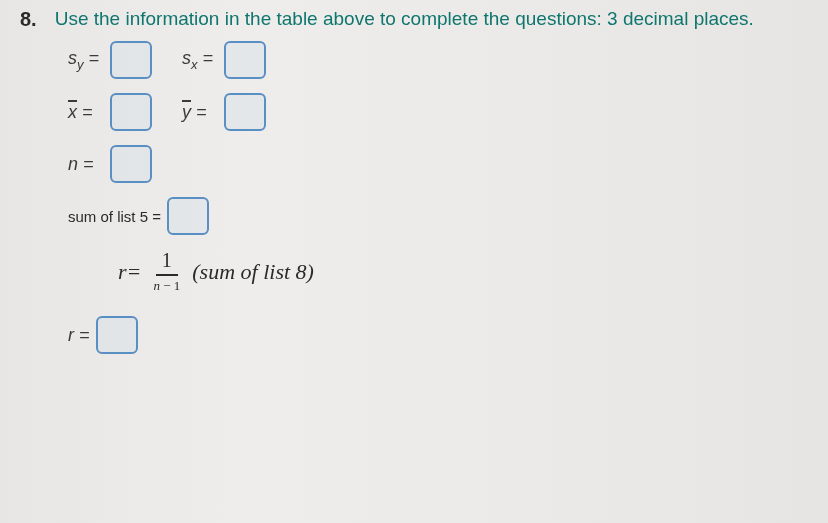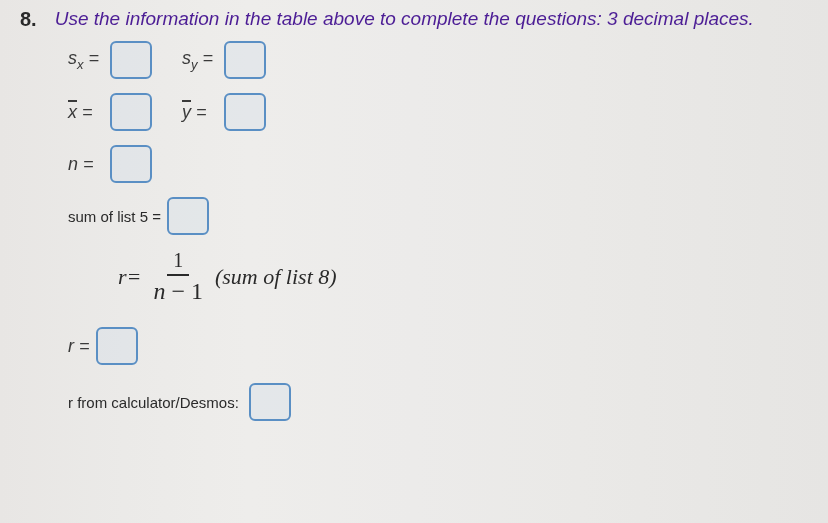--- a/index.html
+++ b/index.html
@@ -21,22 +21,21 @@
       align-items: flex-start;
     }
     .qnum {
       font-weight: bold;
       font-size: 20px;
       margin-right: 18px;
       margin-top: 0;
     }
     .instruction {
       font-size: 19px;
-      color: #4c1d95;
-      font-style: italic;
+      color: #0f766e;
     }
     .content {
       margin-left: 48px;
       margin-top: 10px;
     }
     .row {
       display: flex;
       align-items: center;
       margin-bottom: 14px;
       gap: 30px;
@@ -94,21 +93,21 @@
       margin: 0 6px;
       font-style: normal;
     }
     .frac-num {
       padding: 0 6px 2px 6px;
       border-bottom: 2px solid #2a2a2a;
       font-size: 20px;
     }
     .frac-den {
       padding: 2px 6px 0 6px;
-      font-size: 24px;
+      font-size: 13px;
       font-style: italic;
     }
     .formula-text {
       font-style: italic;
     }
     .r-result {
       display: flex;
       align-items: center;
       gap: 6px;
       margin-bottom: 18px;
@@ -128,25 +127,25 @@
 
 <div class="top-row">
   <div class="qnum">8.</div>
   <div class="instruction">Use the information in the table above to complete the questions: 3 decimal places.</div>
 </div>
 
 <div class="content">
 
   <div class="row">
     <div class="field-group">
-      <span class="label"><span>s</span><span class="sub">x</span> <span>=</span></span>
+      <span class="label"><span>s</span><span class="sub">y</span> <span>=</span></span>
       <span class="input-box"></span>
     </div>
     <div class="field-group">
-      <span class="label"><span>s</span><span class="sub">y</span> <span>=</span></span>
+      <span class="label"><span>s</span><span class="sub">x</span> <span>=</span></span>
       <span class="input-box"></span>
     </div>
   </div>
 
   <div class="row">
     <div class="field-group">
       <span class="label"><span class="overline">x</span> <span>=</span></span>
       <span class="input-box"></span>
     </div>
     <div class="field-group">
@@ -178,18 +177,14 @@
       <span class="frac-den"><span>n</span><span style="font-style:normal"> − </span><span style="font-style:normal">1</span></span>
     </span>
     <span class="formula-text">(sum of list 8)</span>
   </div>
 
   <div class="r-result">
     <span class="label">r =</span>
     <span class="input-box"></span>
   </div>
 
-  <div class="calc-row">
-    <span class="text-label">r from calculator/Desmos:</span>
-    <span class="input-box"></span>
-  </div>
 
 </div>
 
 </body></html>

